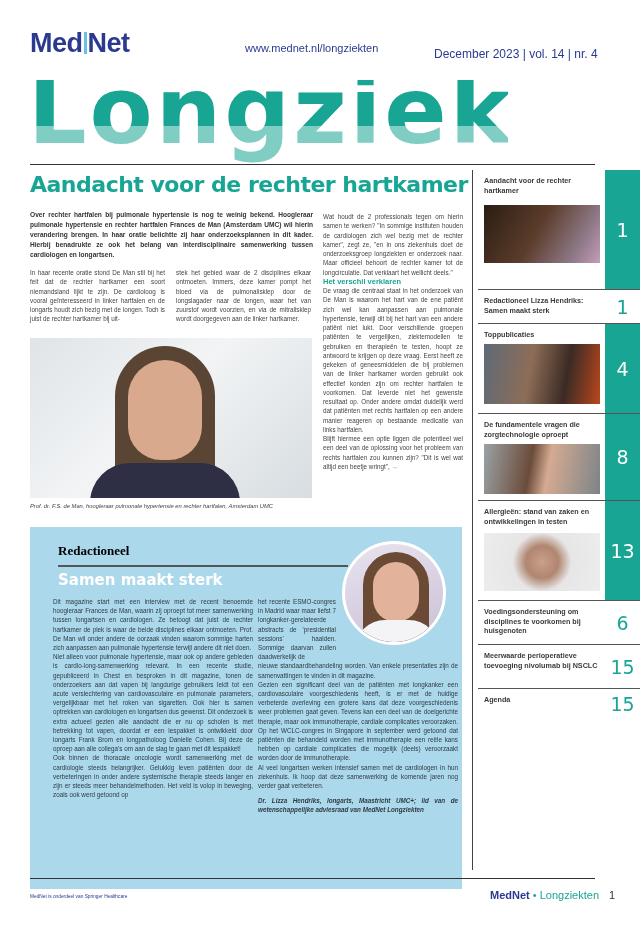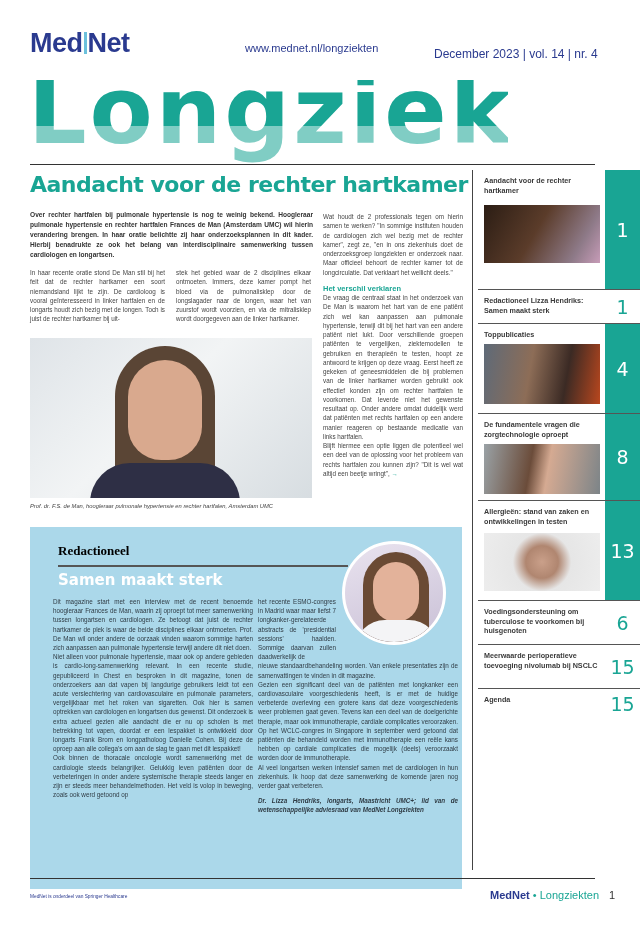--- a/index.html
+++ b/index.html
@@ -14,21 +14,21 @@
   .masthead { position: absolute; left: 28px; top: 80px; width: 480px; height: 84px; overflow: hidden; }
   .masthead .word { position: absolute; left: 0; top: -14px; font-size: 92px; font-weight: bold; color: #19a594; letter-spacing: 3px; line-height: 1; font-family: "DejaVu Sans", sans-serif; }
   .masthead .lower { position: absolute; left: 0; top: 46px; width: 100%; height: 40px; background: rgba(255,255,255,0.45); }
   .rule-top { position: absolute; left: 30px; top: 164px; width: 565px; height: 1px; background: #333; }
 
   .title { position: absolute; left: 30px; top: 172px; font-size: 22px; color: #19a594; font-family: "DejaVu Sans", sans-serif; letter-spacing: -0.5px; }
   .lead { position: absolute; left: 30px; top: 210px; width: 283px; font-size: 6.6px; line-height: 10px; font-weight: bold; color: #333; text-align: justify; }
   .col1 { position: absolute; left: 30px; top: 268px; width: 135px; font-size: 6.3px; line-height: 9.3px; color: #444; text-align: justify; }
   .col2 { position: absolute; left: 176px; top: 268px; width: 135px; font-size: 6.3px; line-height: 9.3px; color: #444; text-align: justify; }
   .col3 { position: absolute; left: 323px; top: 212px; width: 140px; font-size: 6.3px; line-height: 9.25px; color: #444; text-align: justify; }
-  .col3 h4 { font-size: 7.5px; color: #19a594; margin-top: 7px; font-weight: bold; }
+  .col3 h4 { font-size: 7.5px; color: #19a594; font-weight: bold; }
   .arrow { color: #19a594; font-weight: bold; }
 
   .photo { position: absolute; left: 30px; top: 338px; width: 282px; height: 160px; background: linear-gradient(135deg,#dfe4e8 0%,#f2f4f5 45%,#d7dde1 100%); overflow: hidden; }
   .photo .hair { position: absolute; left: 85px; top: 8px; width: 100px; height: 150px; border-radius: 50px 50px 20px 20px; background: #5a4535; }
   .photo .face { position: absolute; left: 98px; top: 22px; width: 74px; height: 100px; border-radius: 40px 40px 36px 36px; background: #d9a98e; }
   .photo .body { position: absolute; left: 60px; top: 125px; width: 150px; height: 60px; border-radius: 40px 40px 0 0; background: #2e2f45; }
   .caption { position: absolute; left: 30px; top: 503px; font-size: 5.8px; font-style: italic; color: #444; }
 
   .editorial { position: absolute; left: 30px; top: 527px; width: 432px; height: 362px; background: #abd8ea; }
   .ed-head { position: absolute; left: 28px; top: 16px; font-size: 13px; font-weight: bold; color: #000000; font-family: Liberation Serif, serif; }
@@ -134,21 +134,21 @@
     <div class="label">De fundamentele vragen die zorgtechnologie oproept</div>
     <div class="thumb" style="top:30px;height:50px;background:linear-gradient(100deg,#9aa2a6 0%,#6b4c3a 40%,#d5aa92 55%,#7c8488 100%)"></div>
     <div class="num">8</div>
   </div>
   <div class="toc-item filled" style="height:100px">
     <div class="label">Allergieën: stand van zaken en ontwikkelingen in testen</div>
     <div class="thumb" style="top:32px;background:radial-gradient(circle at 50% 50%,#caa08a 0%,#b08670 25%,#e6e6e6 45%,#ededed 100%)"></div>
     <div class="num">13</div>
   </div>
   <div class="toc-item plain" style="height:44px">
-    <div class="label">Voedingsondersteuning om tuberculose te voorkomen bij huisgenoten</div>
+    <div class="label">Voedingsondersteuning om disciplines te voorkomen bij huisgenoten</div>
     <div class="num">6</div>
   </div>
   <div class="toc-item plain" style="height:44px">
     <div class="label">Meerwaarde perioperatieve toevoeging nivolumab bij NSCLC</div>
     <div class="num">15</div>
   </div>
   <div class="toc-item plain" style="height:30px;border-bottom:none">
     <div class="label">Agenda</div>
     <div class="num">15</div>
   </div>

